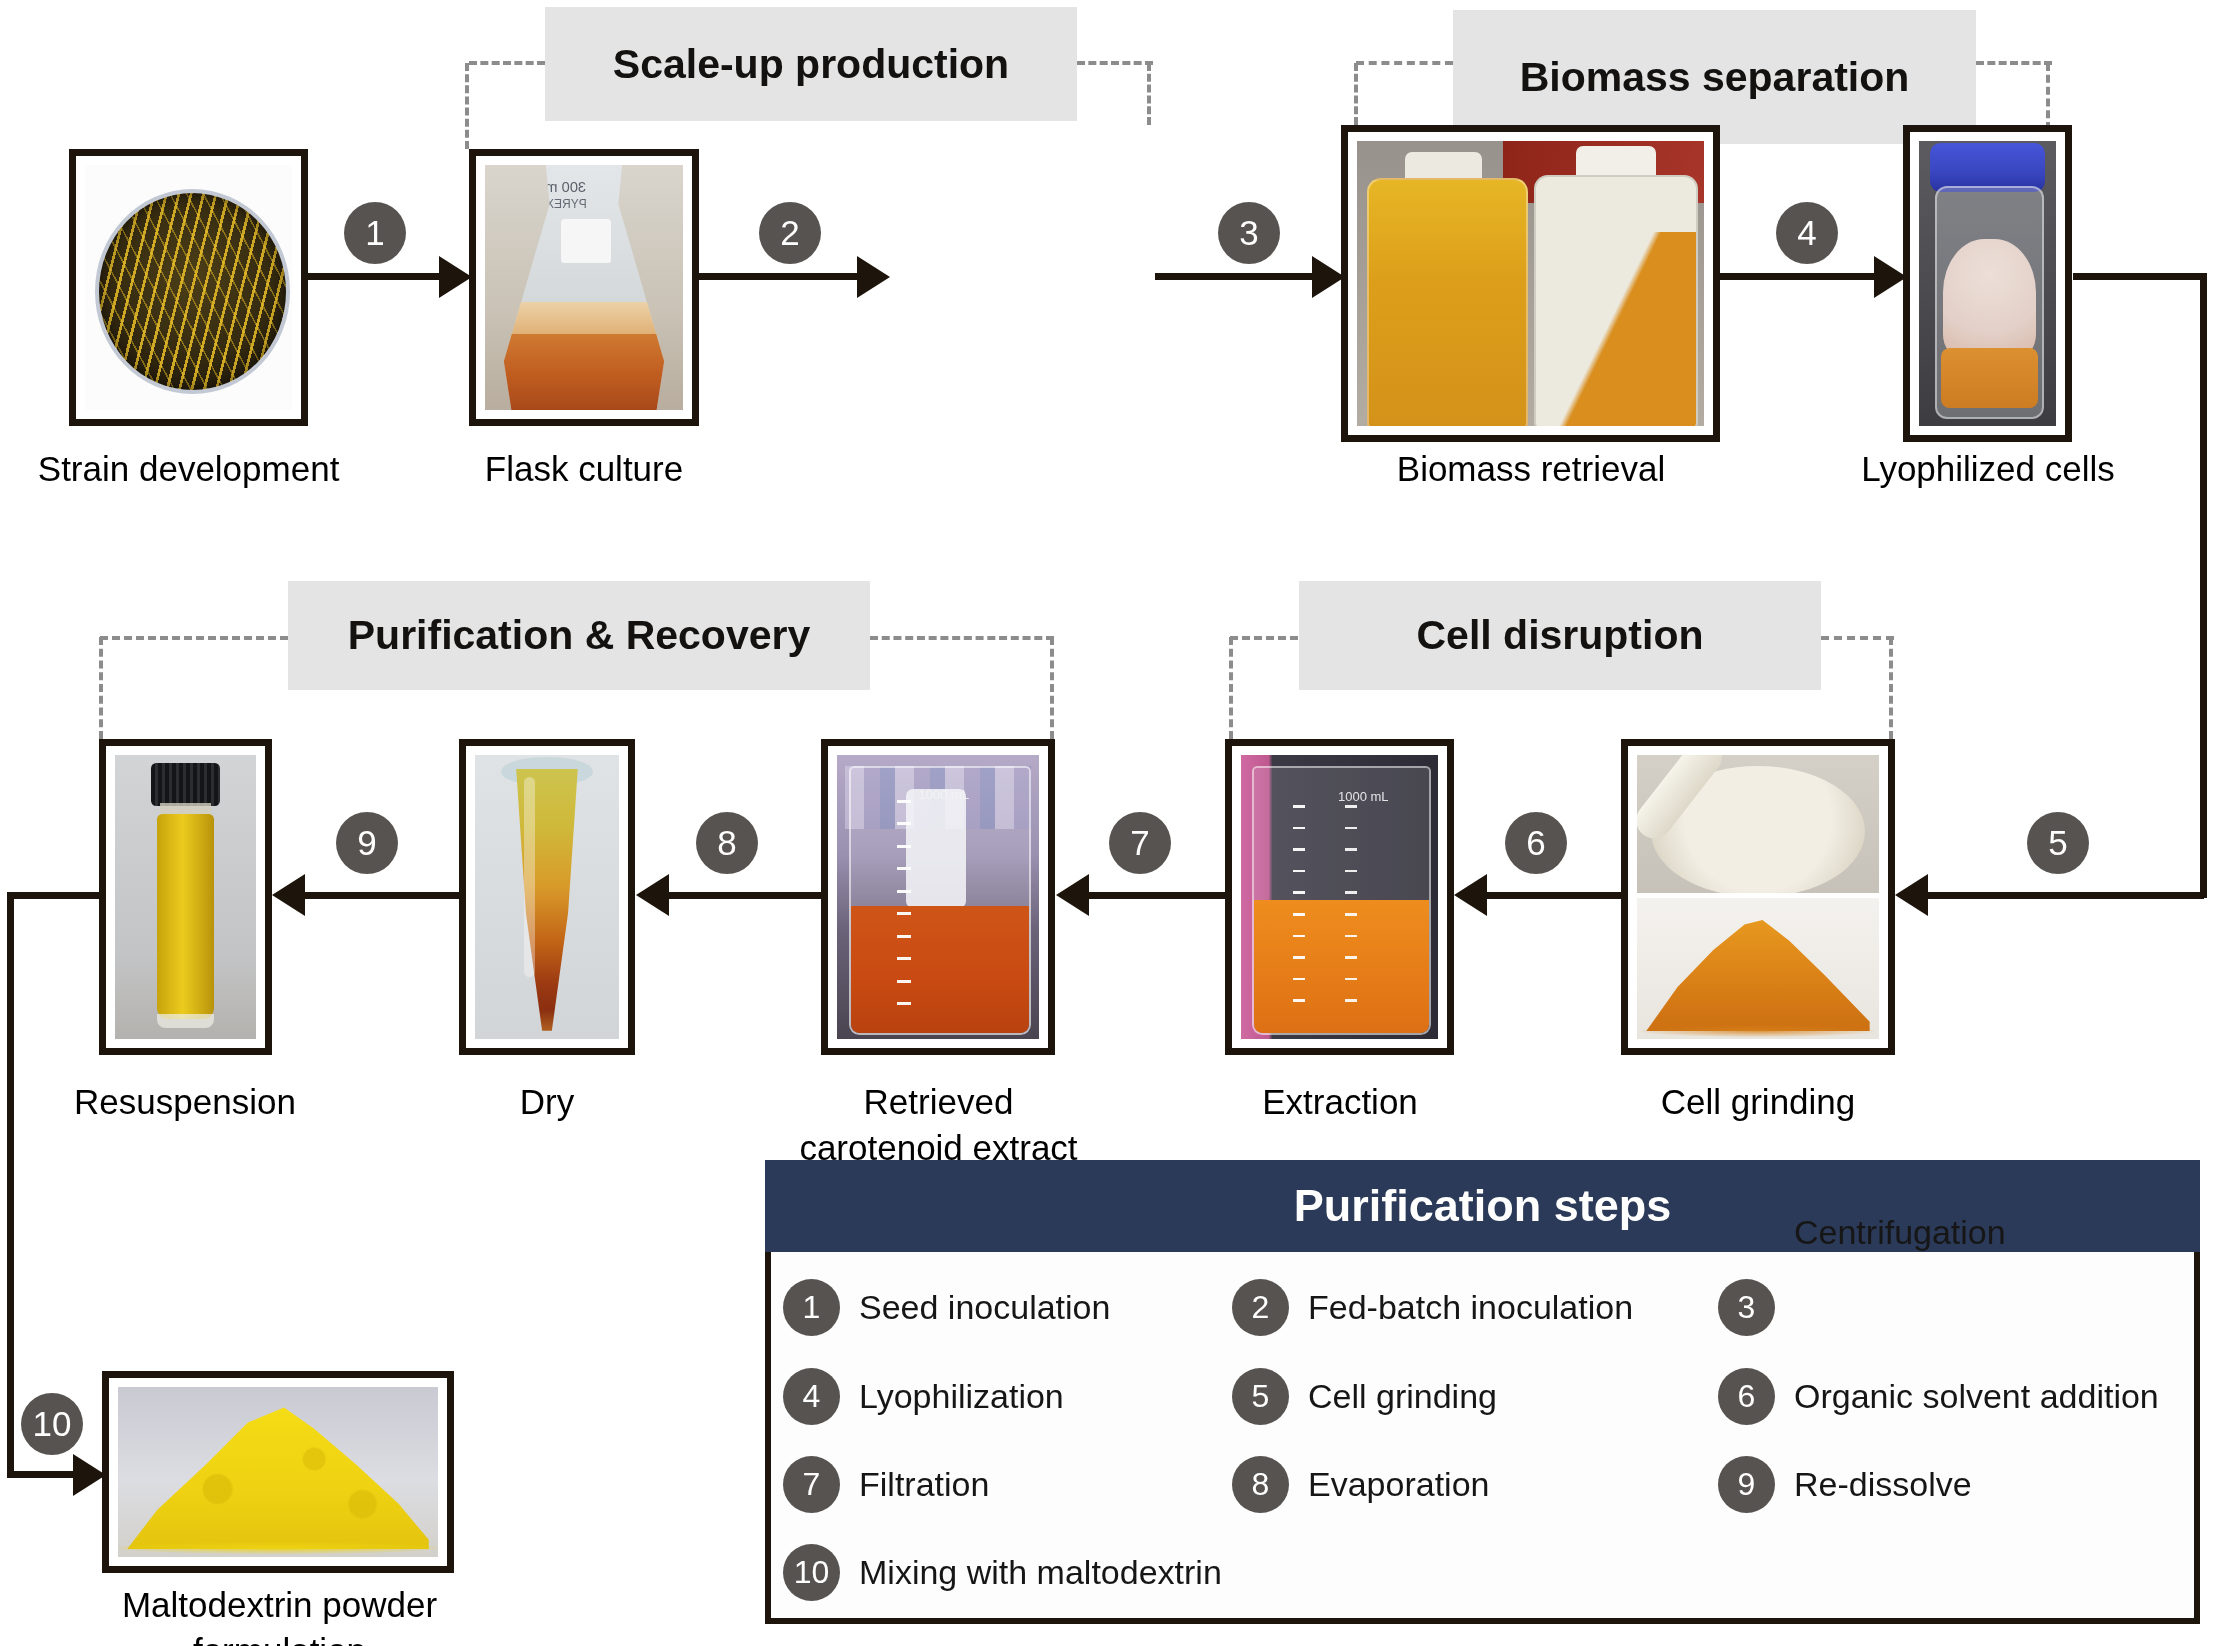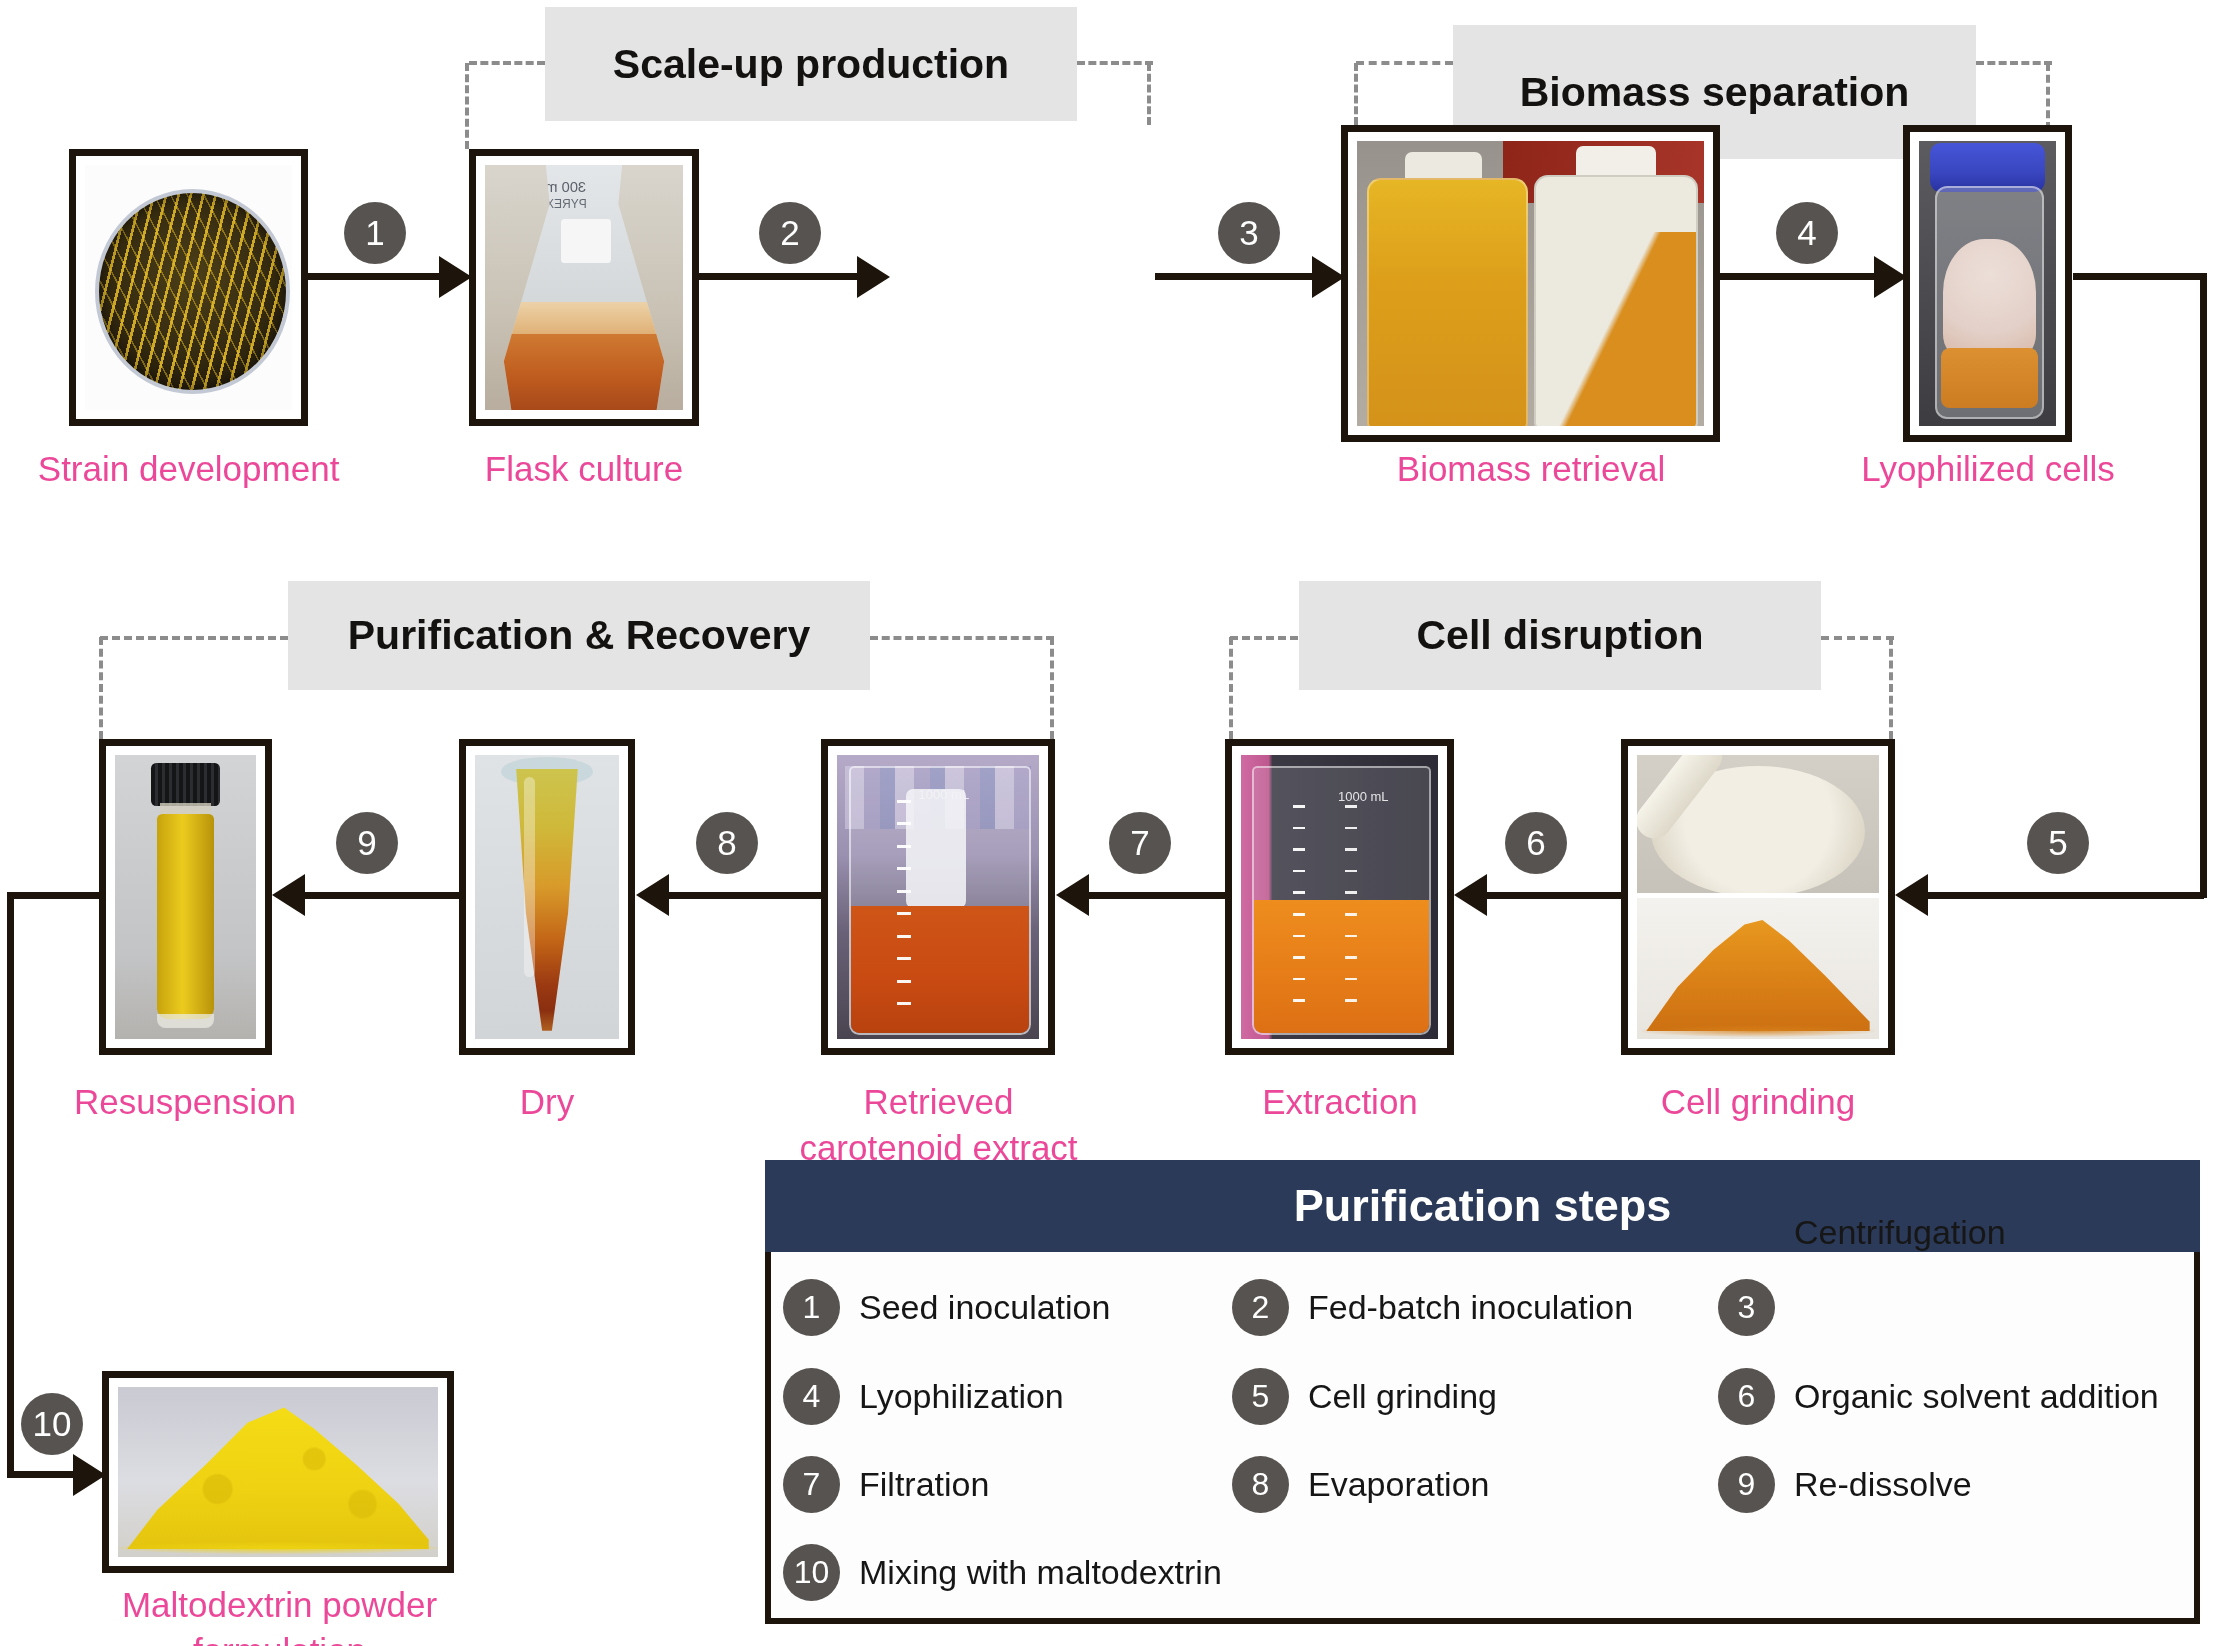--- a/index.html
+++ b/index.html
@@ -7,21 +7,21 @@
     --header_bg:#e4e4e4; --legend_header_bg:#2b3a58;
   }
   html,body{margin:0;padding:0;background:#fff;}
   .canvas{position:relative;width:2214px;height:1646px;background:#ffffff;
           font-family:"Liberation Sans", sans-serif;overflow:hidden;}
   
   .pbox{position:absolute;border:7px solid var(--line);background:#fff;padding:8.6px;box-sizing:border-box;}
   .photo{position:relative;width:100%;height:100%;overflow:hidden;}
   .abs{position:absolute;}
   
-  .slabel{position:absolute;font-size:35px;color:#ec4899;text-align:center;line-height:1.3;}
+  .slabel{position:absolute;font-size:35px;color:#000000;text-align:center;line-height:1.3;}
   .ghead{position:absolute;background:var(--header_bg);display:flex;align-items:center;justify-content:center;
          font-size:41px;font-weight:bold;color:#141210;}
   
   .hline{position:absolute;height:7px;background:var(--line);}
   .vline{position:absolute;width:7px;background:var(--line);}
   .ah-r{position:absolute;width:0;height:0;border-top:21px solid transparent;border-bottom:21px solid transparent;border-left:33px solid var(--line);}
   .ah-l{position:absolute;width:0;height:0;border-top:21px solid transparent;border-bottom:21px solid transparent;border-right:33px solid var(--line);}
   .ncirc{position:absolute;width:62px;height:62px;border-radius:50%;background:var(--step_circle);
          color:#fff;display:flex;align-items:center;justify-content:center;font-size:35px;}
   .dash-h{position:absolute;border-top:4.3px dashed var(--dashed);}
@@ -36,21 +36,21 @@
   .llabel{position:absolute;height:57px;line-height:57px;font-size:34px;color:#161616;white-space:nowrap;}
   
   .ptext{position:absolute;color:#3c4350;opacity:.75;font-size:13px;white-space:nowrap;}
 </style>
 </head>
 <body>
 
 <div class="canvas">
 
   <div class="ghead" style="left:545px;top:7px;width:532px;height:114px;">Scale-up production</div>
-  <div class="ghead" style="left:1453px;top:25px;width:523px;height:134px;">Biomass separation</div>
+  <div class="ghead" style="left:1453px;top:10px;width:523px;height:134px;">Biomass separation</div>
   <div class="ghead" style="left:288px;top:581px;width:582px;height:109px;">Purification &amp; Recovery</div>
   <div class="ghead" style="left:1299px;top:581px;width:522px;height:109px;">Cell disruption</div>
 
   <div class="dash-h" style="left:469px;top:61px;width:76px;"></div>
   <div class="dash-v" style="left:465px;top:63px;height:86px;"></div>
   <div class="dash-h" style="left:1077px;top:61px;width:76px;"></div>
   <div class="dash-v" style="left:1147px;top:63px;height:62px;"></div>
   <div class="dash-h" style="left:1356px;top:61px;width:97px;"></div>
   <div class="dash-v" style="left:1354px;top:63px;height:62px;"></div>
   <div class="dash-h" style="left:1976px;top:61px;width:76px;"></div>

